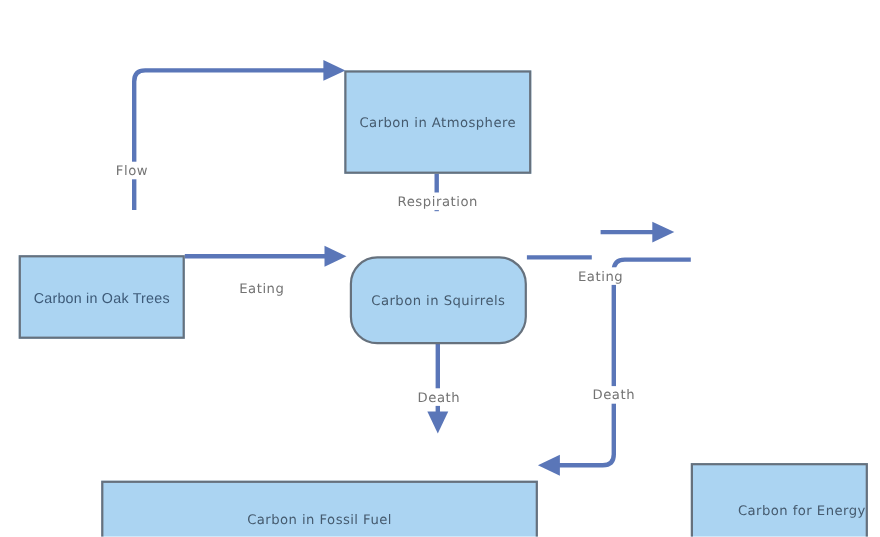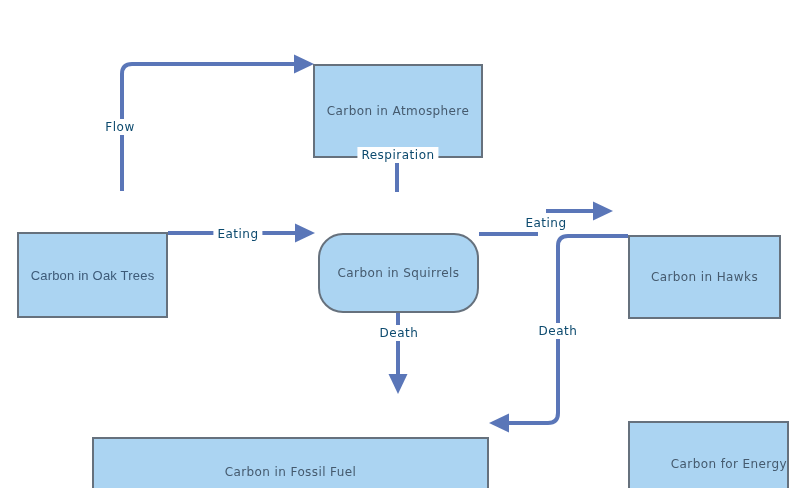--- a/index.html
+++ b/index.html
@@ -28,36 +28,37 @@
     display: flex;
     align-items: center;
     justify-content: center;
     text-align: center;
     color: #455a6e;
     font-size: 12px;
     letter-spacing: 0.4px;
     margin-top: 41px;
   }
   .n-atmosphere { left: 313px; top: 23px;  width: 170px; height: 94px; }
-  .n-oak        { left: 17px;  top: 191px; width: 151px; height: 86px;
+  .n-oak        { left: 17px;  top: 191px; width: 151px; height: 76px;
                   font-family: "Liberation Sans", sans-serif;
                   font-size: 13px; letter-spacing: 0.2px; color: #3d5a78; }
   .n-squirrels  { left: 318px; top: 192px; width: 161px; height: 80px; border-radius: 25px; }
   .n-hawks      { left: 628px; top: 194px; width: 153px; height: 84px; }
   .n-fossil     { left: 92px;  top: 396px; width: 397px; height: 69px; }
   .n-energy     { left: 628px; top: 380px; width: 161px; height: 86px; justify-content: flex-end; }
   .edge-label {
     position: absolute;
     transform: translate(-50%, -50%);
     background: #ffffff;
-    color: #0c4a6e;
+    color: #737373;
     font-size: 12px;
     letter-spacing: 0.5px;
     padding: 1px 4px;
     white-space: nowrap;
+    margin-top: 28px;
   }
   .l-flow            { left: 120px; top: 127px; }
   .l-eating-oak      { left: 238px; top: 234px; }
   .l-respiration     { left: 398px; top: 155px; }
   .l-eating-squirrel { left: 546px; top: 223px; }
   .l-death-squirrel  { left: 399px; top: 333px; }
   .l-death-hawks     { left: 558px; top: 331px; }
 </style>
 </head>
 <body>
@@ -86,23 +87,20 @@
 
   <div class="node n-atmosphere">
     <span>Carbon in Atmosphere</span>
   </div>
   <div class="node n-oak">
     <span>Carbon in Oak Trees</span>
   </div>
   <div class="node n-squirrels">
     <span>Carbon in Squirrels</span>
   </div>
-  <div class="node n-hawks">
-    <span>Carbon in Hawks</span>
-  </div>
   <div class="node n-fossil">
     <span>Carbon in Fossil Fuel</span>
   </div>
   <div class="node n-energy">
     <span>Carbon for Energy</span>
   </div>
 
   <span class="edge-label l-flow">Flow</span>
   <span class="edge-label l-eating-oak">Eating</span>
   <span class="edge-label l-respiration">Respiration</span>

